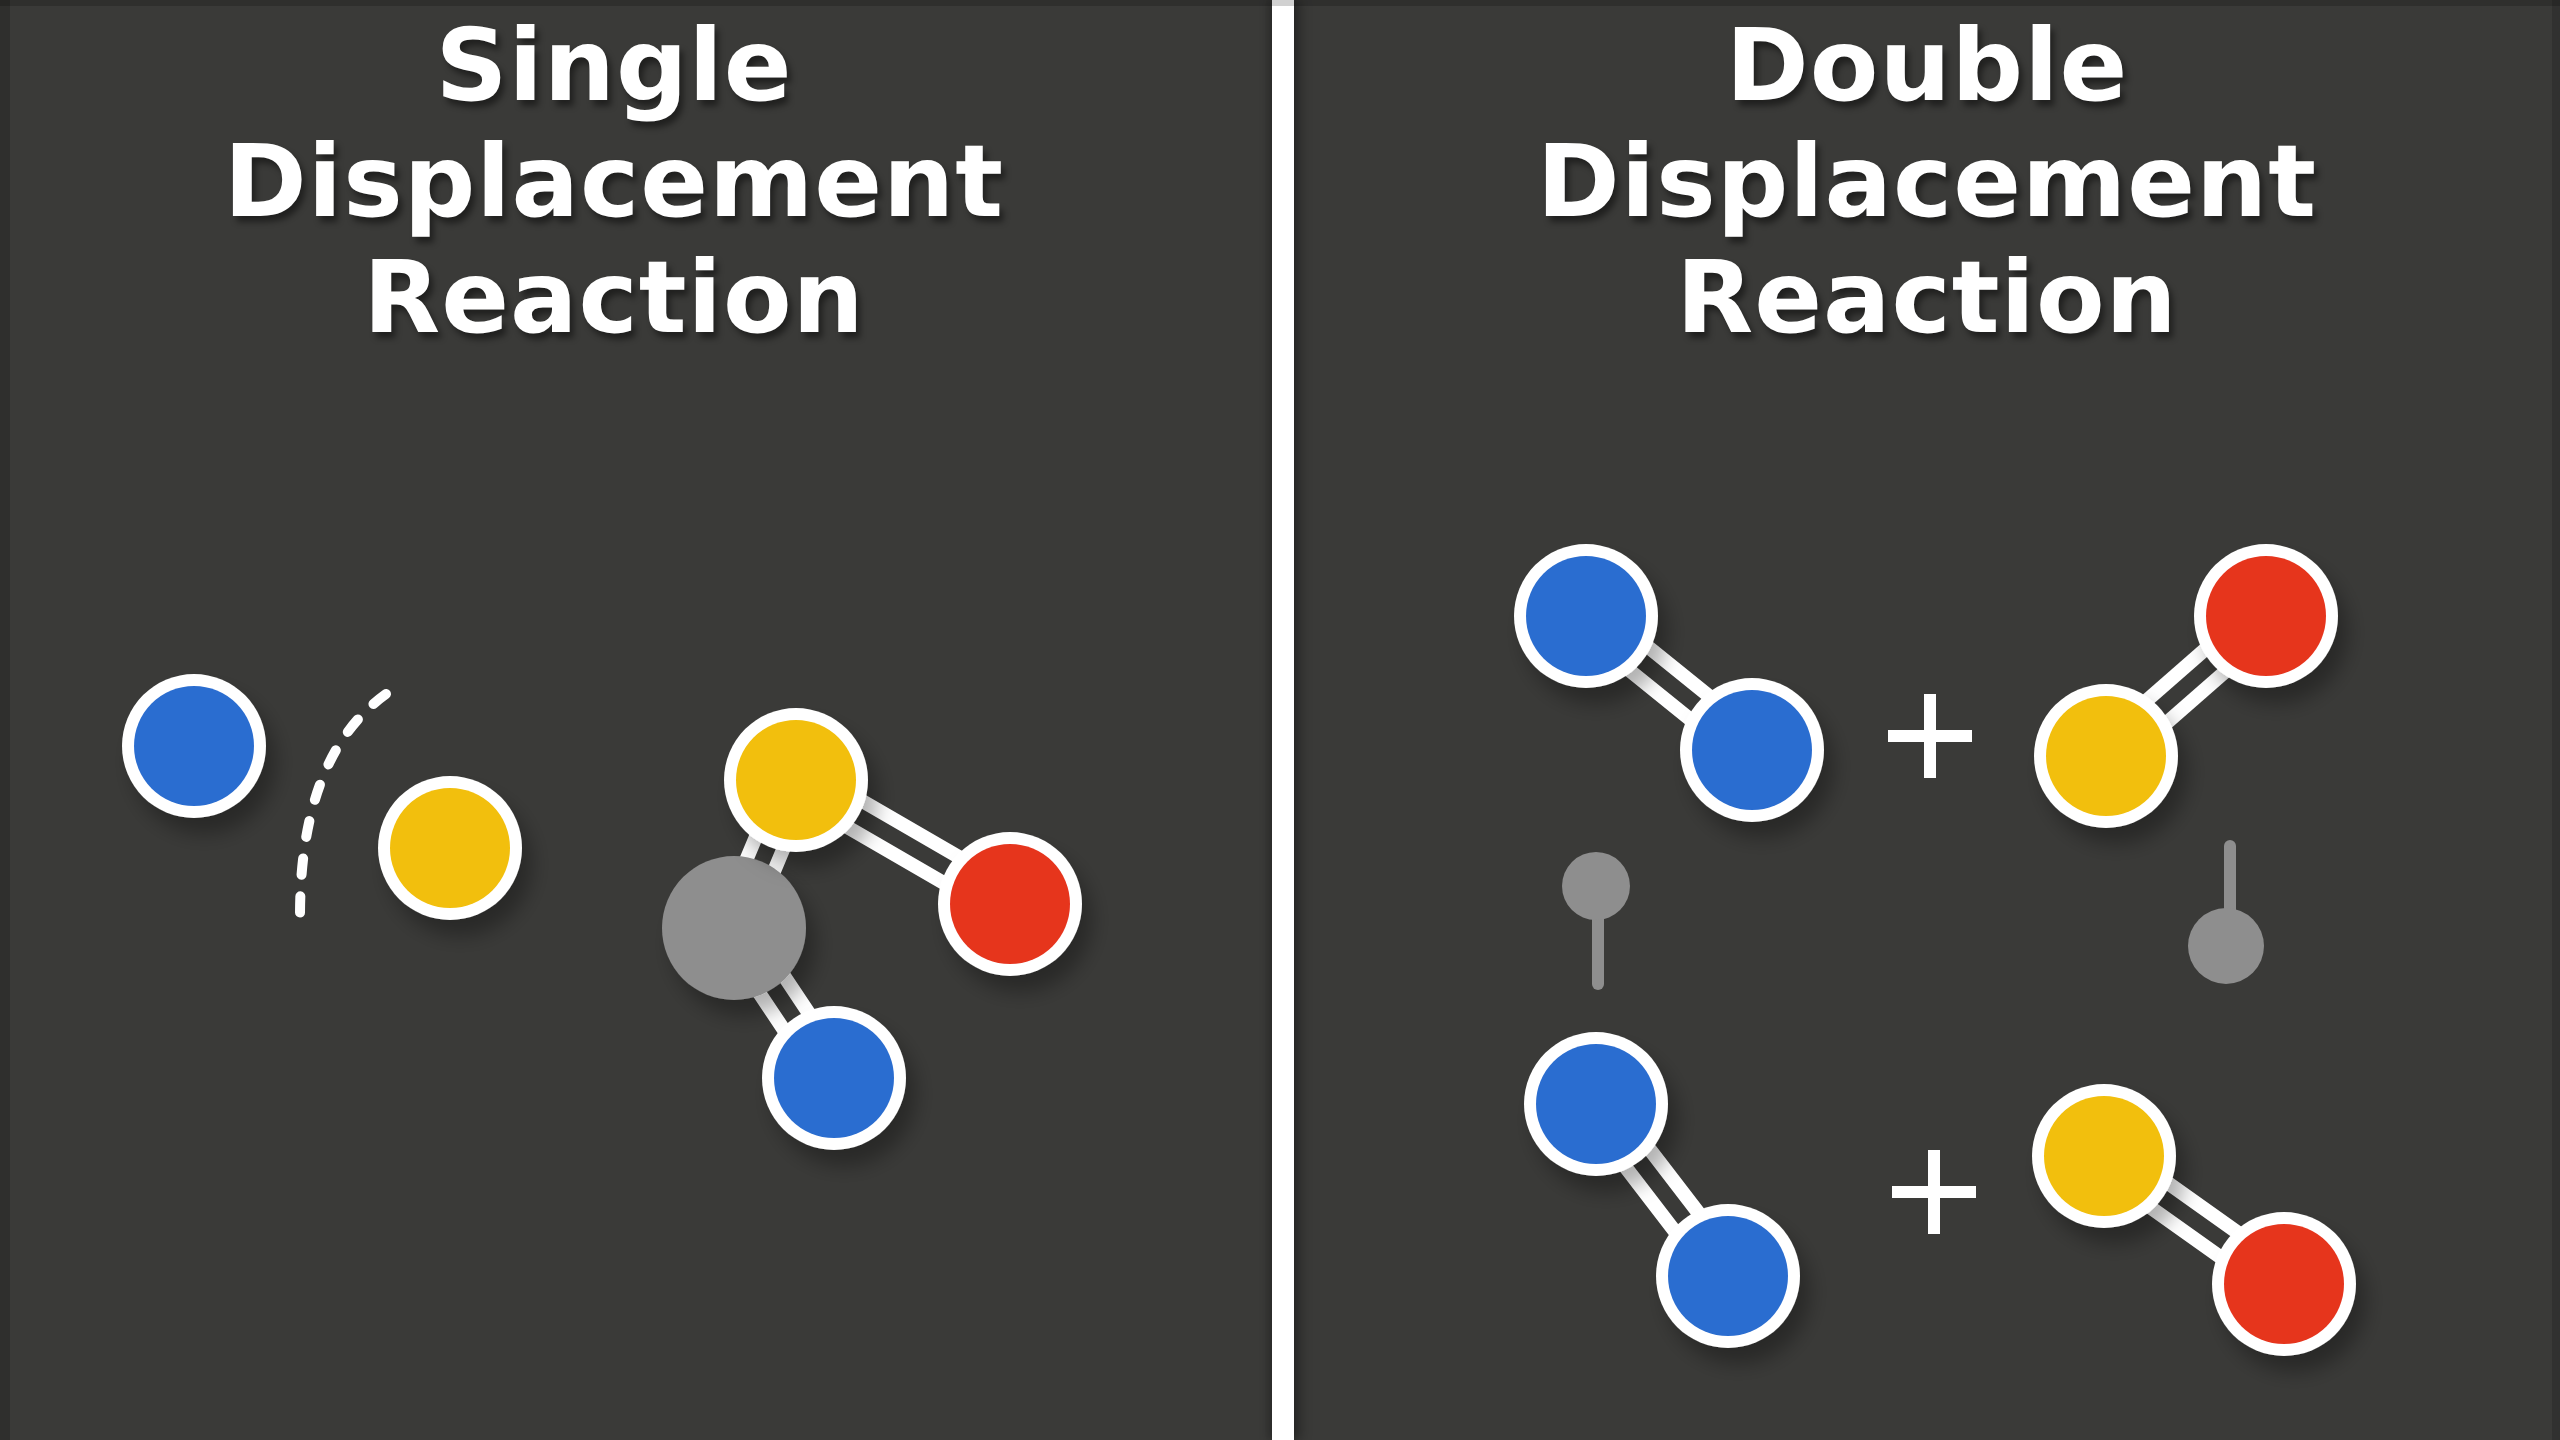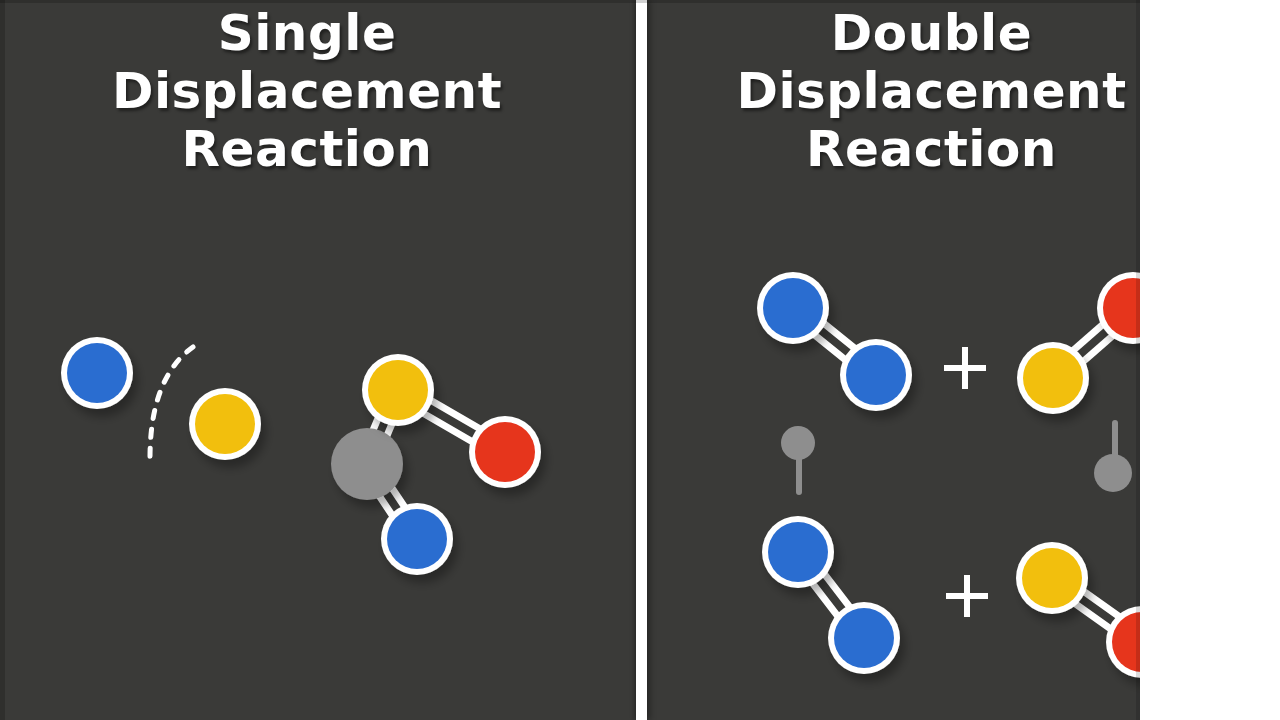--- a/index.html
+++ b/index.html
@@ -1,24 +1,24 @@
 <!DOCTYPE html>
 <html><head>
 <meta charset="utf-8">
 <style>
   html,body{margin:0;padding:0;}
   .stage{
     position:relative;
-    width:1140px;height:720px;
+    width:1280px;height:720px;
     overflow:hidden;
     font-family:"DejaVu Sans","Liberation Sans",sans-serif;
   }
   .panel{position:absolute;top:0;height:100%;}
   .panel-left{left:0;width:636px;}
-  .panel-right{left:615px;width:633px;}
+  .panel-right{left:647px;width:633px;}
   .title{
     margin:0;
     padding-top:4px;
     text-align:center;
     font-size:50px;
     font-weight:bold;
     line-height:58px;
     letter-spacing:0.5px;
     text-shadow:2px 3px 3px rgba(0,0,0,0.45);
   }

